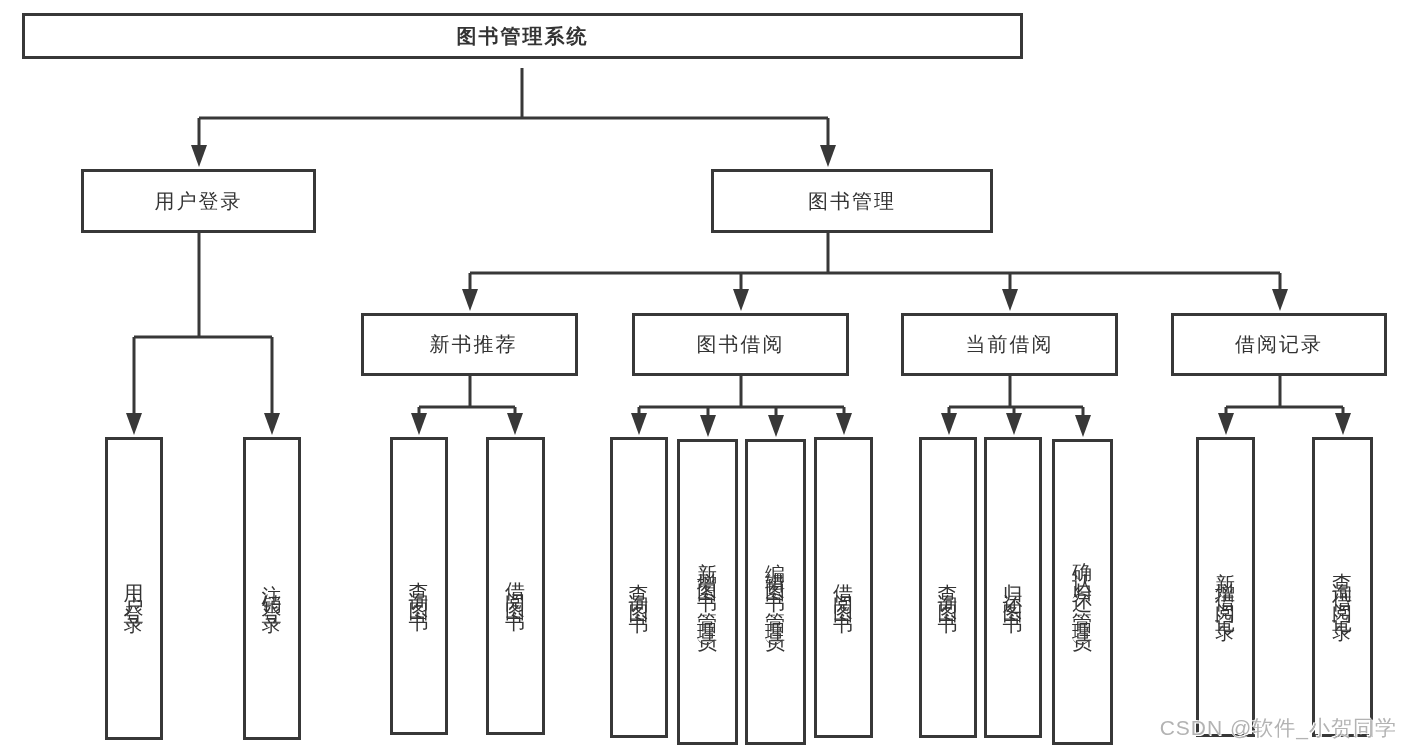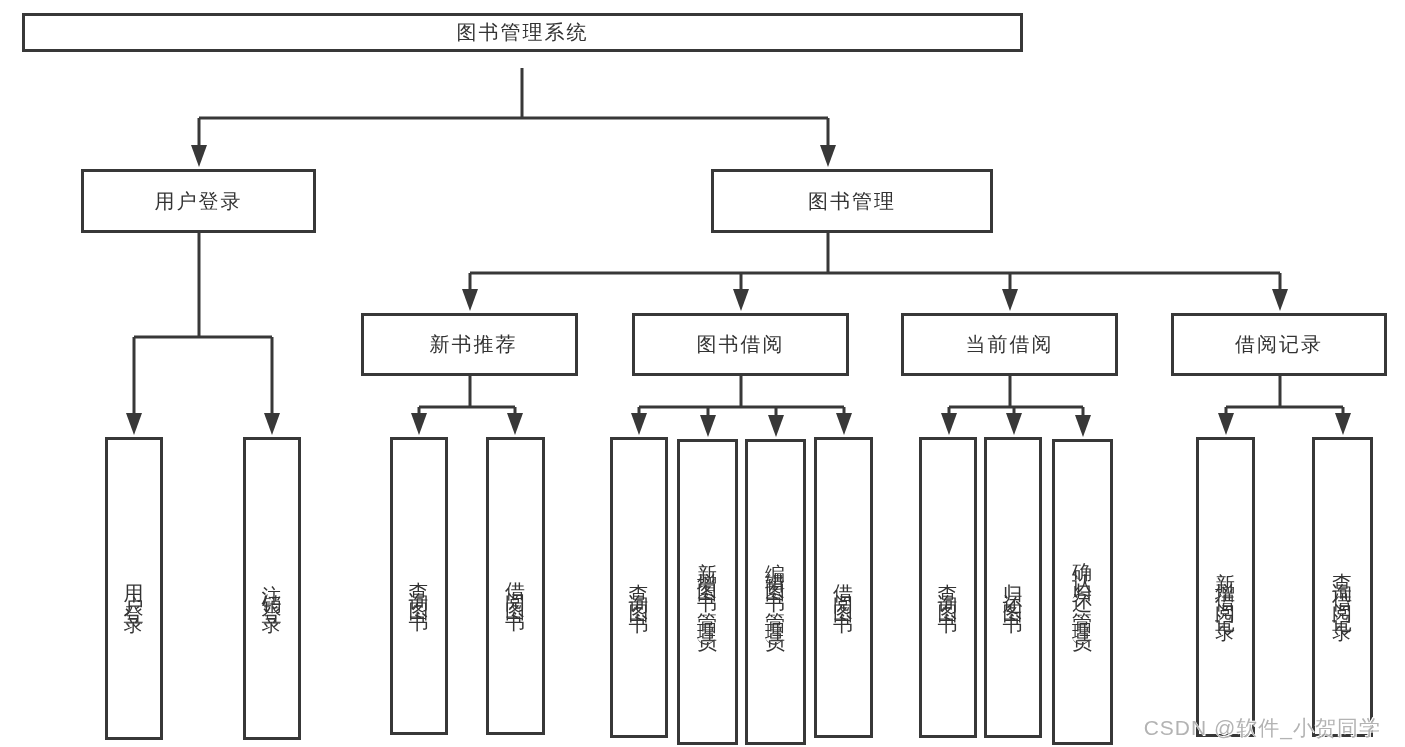--- a/index.html
+++ b/index.html
@@ -12,21 +12,21 @@
     position:absolute; box-sizing:border-box; background:#ffffff;
     border:3px solid #383838; display:flex; align-items:center; justify-content:center;
     font-size:20px; letter-spacing:2px; white-space:nowrap;
   }
   .vnode { letter-spacing:0; }
   .vtext {
     writing-mode:vertical-rl; text-orientation:mixed;
     letter-spacing:10px; line-height:1; font-size:20px; white-space:nowrap;
   }
   .watermark {
-    position:absolute; right:24px; bottom:5px; font-size:21px;
+    position:absolute; right:8px; bottom:5px; font-size:21px;
     color:#b3b3b3; letter-spacing:1px;
     text-shadow:1px 1px 0 #ffffff, -1px -1px 0 #ffffff;
   }
 </style>
 </head>
 <body>
 
 <div class="canvas">
 
   <svg class="wires" viewBox="0 0 1405 747" xmlns="http://www.w3.org/2000/svg">
@@ -55,21 +55,21 @@
       <polygon points="768,415 784,415 776,437"></polygon>
       <polygon points="836,413 852,413 844,435"></polygon>
       <polygon points="941,413 957,413 949,435"></polygon>
       <polygon points="1006,413 1022,413 1014,435"></polygon>
       <polygon points="1075,415 1091,415 1083,437"></polygon>
       <polygon points="1218,413 1234,413 1226,435"></polygon>
       <polygon points="1335,413 1351,413 1343,435"></polygon>
     </g>
   </svg>
 
-  <div class="node" style="left:22px; top:13px; width:1001px; height:39px;">
+  <div class="node" style="left:22px; top:13px; width:1001px; height:46px;font-weight:bold;">
     <span>图书管理系统</span>
   </div>
 
   <div class="node" style="left:81px; top:169px; width:235px; height:64px;">
     <span>用户登录</span>
   </div>
   <div class="node" style="left:711px; top:169px; width:282px; height:64px;">
     <span>图书管理</span>
   </div>
 

